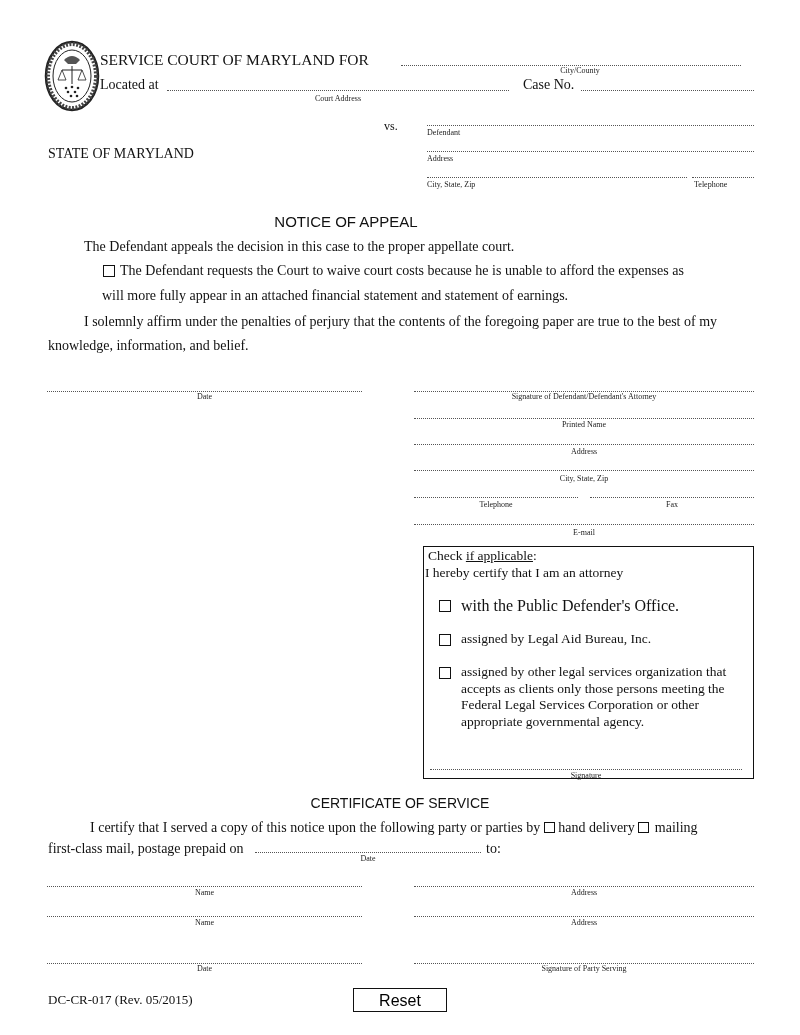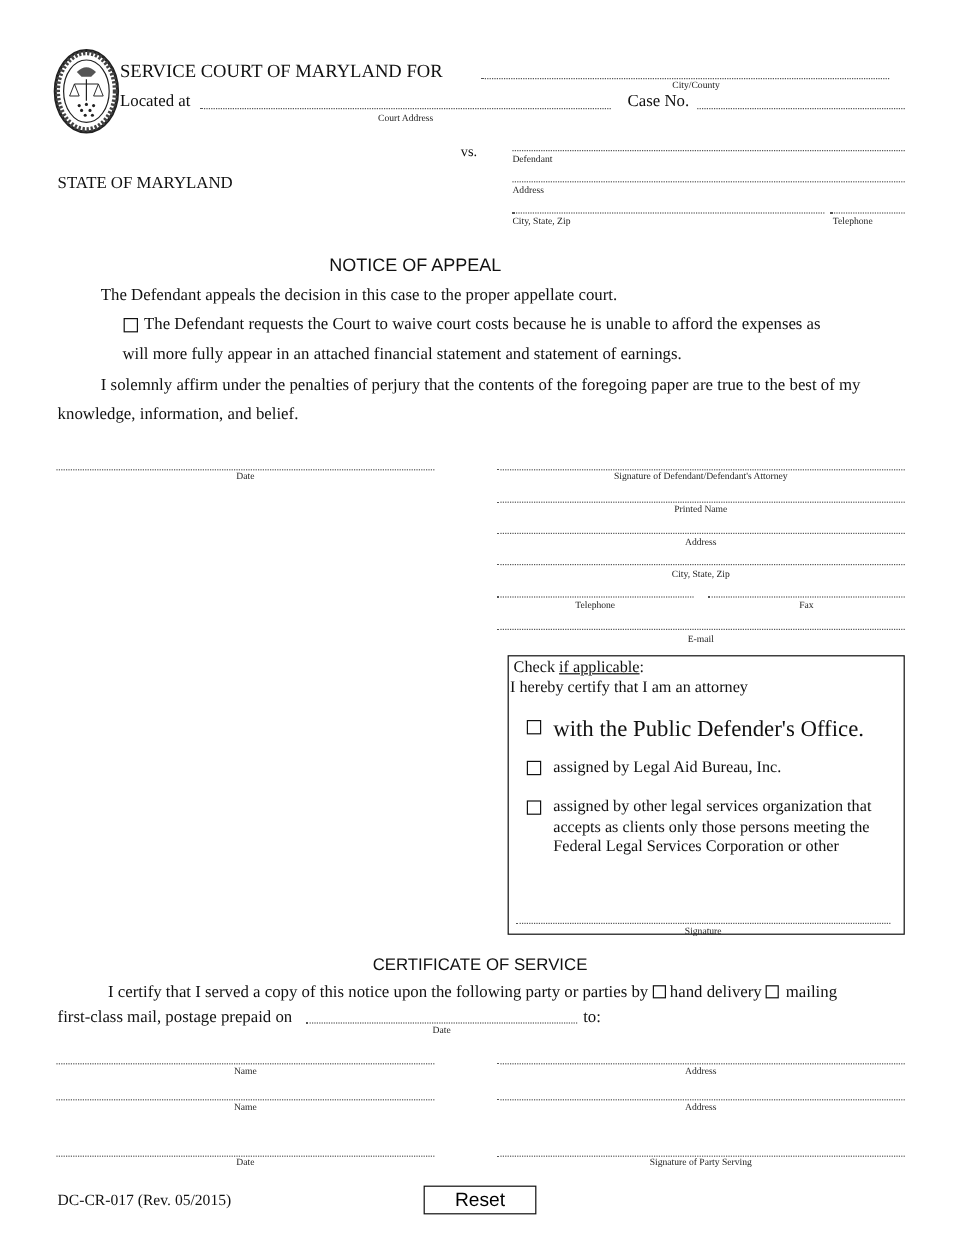--- a/index.html
+++ b/index.html
@@ -100,30 +100,31 @@
 <div class="dotline" style="left:414px;top:524px;width:340px;"></div>
 <div class="lbl" style="left:414px;top:528px;width:340px;">E-mail</div>
 
 <div class="attbox">
   <div class="abs" style="left:4px;top:1px;font-size:13.5px;">
     <span>Check </span><span style="text-decoration:underline;">if applicable</span><span>:</span>
   </div>
   <div class="abs" style="left:1px;top:18px;font-size:13.5px;">I hereby certify that I am an attorney</div>
 
   <div class="cb-abs" style="left:15px;top:53px;"></div>
-  <div class="abs" style="left:37px;top:50px;font-size:19px;">with the Public Defender's Office.</div>
+  <div class="abs" style="left:37px;top:50px;font-size:16px;">with the Public Defender's Office.</div>
 
   <div class="cb-abs" style="left:15px;top:87px;"></div>
   <div class="abs" style="left:37px;top:84px;font-size:13.5px;">assigned by Legal Aid Bureau, Inc.</div>
 
   <div class="cb-abs" style="left:15px;top:120px;"></div>
   <div class="abs" style="left:37px;top:117px;font-size:13.5px;line-height:16.5px;">
     <div>assigned by other legal services organization that</div>
     <div>accepts as clients only those persons meeting the</div>
     <div>Federal Legal Services Corporation or other</div>
+    <div>appropriate governmental agency.</div>
   </div>
 
   <div class="dotline" style="left:6px;top:222px;width:312px;"></div>
   <div class="lbl" style="left:6px;top:224px;width:312px;">Signature</div>
 </div>
 
 <div class="abs sans" style="left:0;width:800px;text-align:center;top:795px;font-size:14px;">CERTIFICATE OF SERVICE</div>
 
 <div class="abs t14" style="left:90px;top:820px;white-space:nowrap;">
   <span>I certify that I served a copy of this notice upon the following party or parties by</span>

